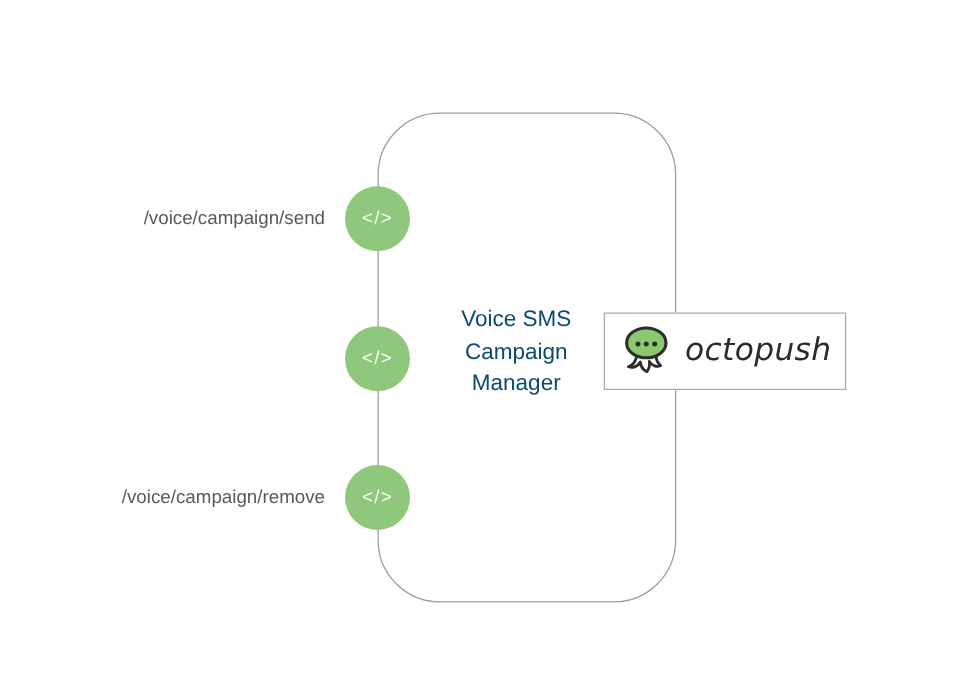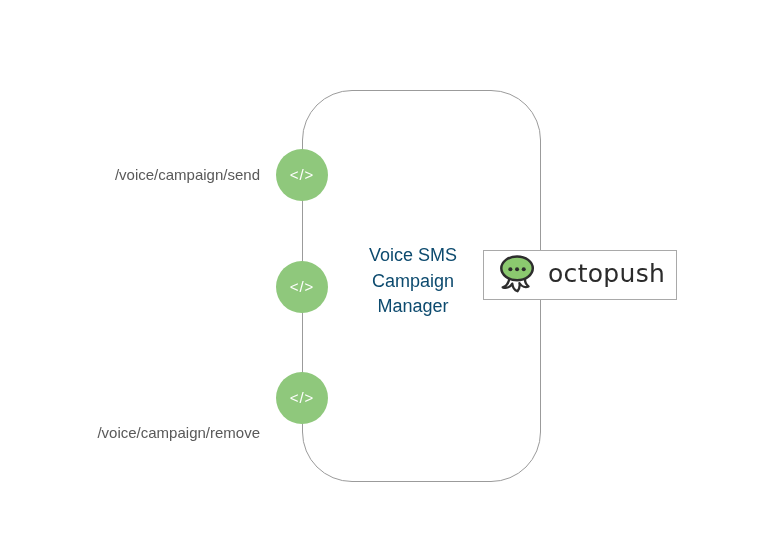--- a/index.html
+++ b/index.html
@@ -47,21 +47,21 @@
     right: 508px;
     width: 250px;
     text-align: right;
     font-size: 15px;
     line-height: 22px;
     color: #595959;
     z-index: 2;
   }
   .ep-label-1 { top: 164px; }
   .ep-label-2 { top: 276px; }
-  .ep-label-3 { top: 387px; margin-top: 35px; }
+  .ep-label-3 { top: 387px; }
   
   .endpoint-node {
     position: absolute;
     left: 276px;
     width: 52px;
     height: 52px;
     border-radius: 50%;
     background: #8fc87c;
     display: flex;
     align-items: center;
@@ -77,29 +77,30 @@
     letter-spacing: 1px;
     font-family: "Liberation Sans", sans-serif;
     transform: translateY(-1px);
   }
   
   .logo-box {
     position: absolute;
     left: 483px;
     top: 250px;
     width: 194px;
-    height: 50px;
+    height: 62px;
     background: #ffffff;
     border: 1px solid #a9a9a9;
     box-sizing: border-box;
     display: flex;
     align-items: center;
     padding: 0 10px 0 13px;
     gap: 9px;
     z-index: 4;
+    font-style: italic;
   }
   .logo-icon {
     flex: 0 0 auto;
   }
   .logo-wordmark {
     font-family: "DejaVu Sans", sans-serif;
     font-size: 25px;
     color: #2b2b2b;
     letter-spacing: 0.3px;
     transform: translateY(-2px);

